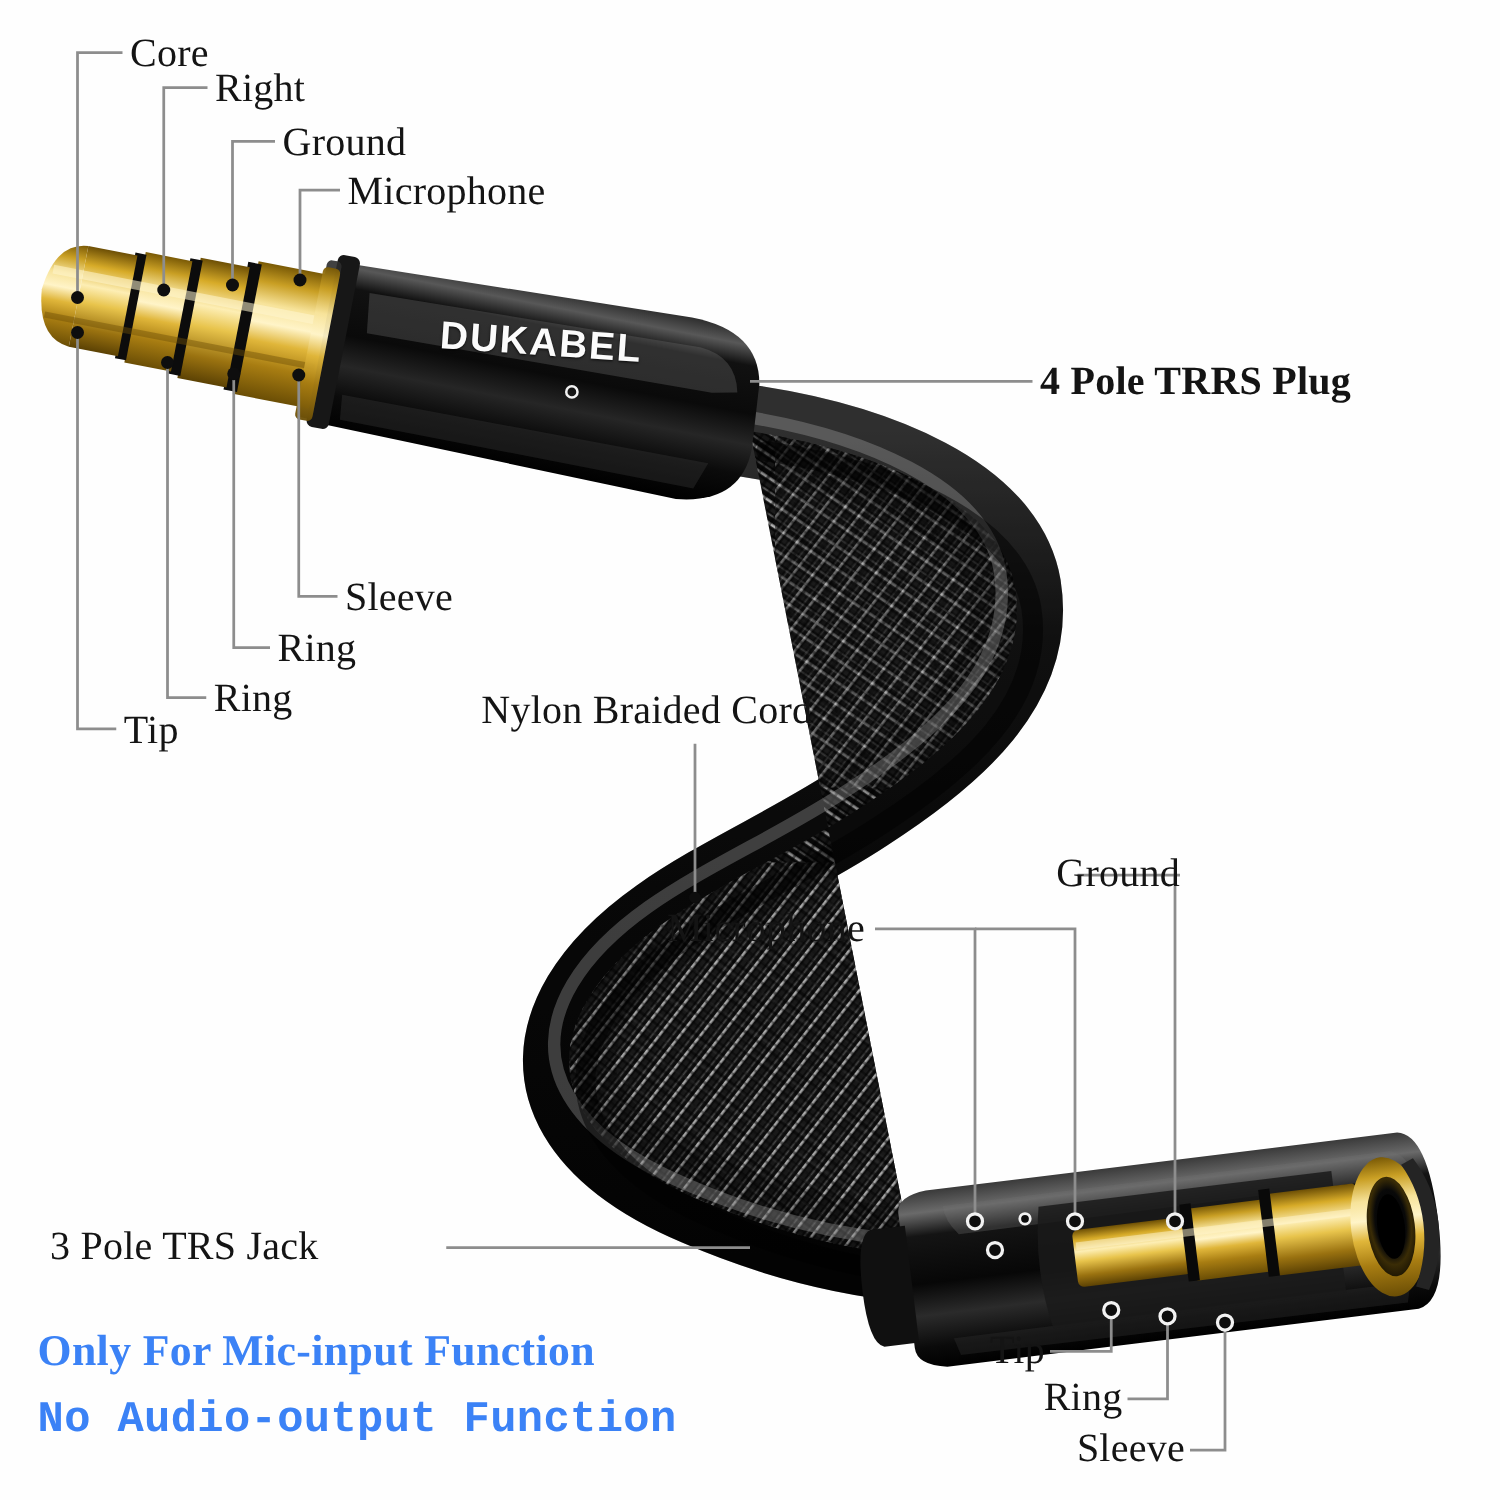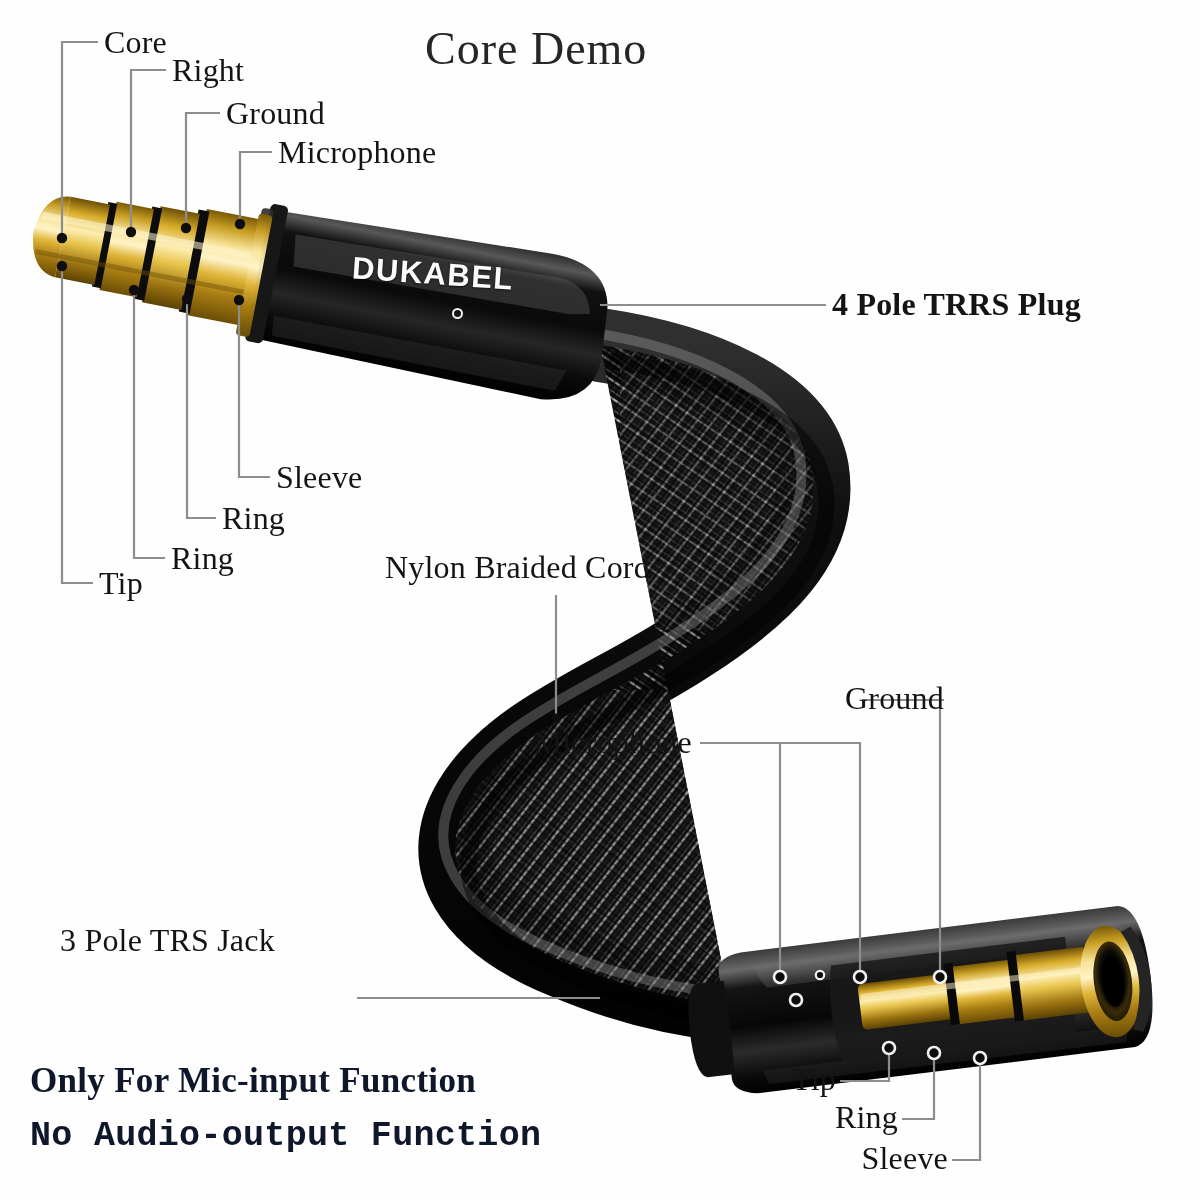--- a/index.html
+++ b/index.html
@@ -34,21 +34,21 @@
     font-size:46px;
     color:#262626;
     white-space:nowrap;
     letter-spacing:1px;
   }
   .warn{
     position:absolute;
     font-family:"Liberation Serif", serif;
     font-weight:bold;
     font-size:35px;
-    color:#0f172a;
+    color:#3b82f6;
     white-space:nowrap;
     letter-spacing:.3px;
   }
   .brand{
     position:absolute;
     font-family:"Liberation Sans", sans-serif;
     font-weight:bold;
     font-size:31px;
     color:#fbfbfb;
     letter-spacing:1.5px;
@@ -293,35 +293,34 @@
       <circle cx="820" cy="975" r="4.2" fill="#0d0d0d" stroke="#f2f2f2" stroke-width="2.2"></circle>
     </g>
     <g>
       <circle cx="889" cy="1048" r="6" fill="#0d0d0d" stroke="#f2f2f2" stroke-width="2.6"></circle>
       <circle cx="934" cy="1053" r="6" fill="#0d0d0d" stroke="#f2f2f2" stroke-width="2.6"></circle>
       <circle cx="980" cy="1058" r="6" fill="#0d0d0d" stroke="#f2f2f2" stroke-width="2.6"></circle>
     </g>
     <circle cx="796" cy="1000" r="6" fill="#0d0d0d" stroke="#f2f2f2" stroke-width="2.6"></circle>
   </svg>
 
-  <div class="title" style="left:425px;top:22px;">Core Demo</div>
 
   <div class="lbl lbl-md" style="left:104px;top:26px;">Core</div>
   <div class="lbl lbl-md" style="left:172px;top:54px;">Right</div>
   <div class="lbl lbl-md" style="left:226px;top:97px;">Ground</div>
   <div class="lbl lbl-md" style="left:278px;top:136px;">Microphone</div>
 
   <div class="lbl lbl-md" style="left:276px;top:461px;">Sleeve</div>
   <div class="lbl lbl-md" style="left:222px;top:502px;">Ring</div>
   <div class="lbl lbl-md" style="left:171px;top:542px;">Ring</div>
   <div class="lbl lbl-md" style="left:99px;top:567px;">Tip</div>
 
   <div class="lbl lbl-md" style="left:832px;top:288px;font-weight:bold;">4 Pole TRRS Plug</div>
   <div class="lbl lbl-md" style="left:366px;top:551px;margin-left:19px;">Nylon Braided Cord</div>
-  <div class="lbl lbl-md" style="left:40px;top:924px;margin-left:20px;">3 Pole TRS Jack</div>
+  <div class="lbl lbl-md" style="left:40px;top:980px;">3 Pole TRS Jack</div>
 
   <div class="lbl lbl-md" style="left:845px;top:682px;">Ground</div>
   <div class="lbl lbl-md" style="left:692px;top:726px;text-align:right;transform:translateX(-100%);">Microphone</div>
 
   <div class="lbl lbl-md" style="left:836px;top:1063px;text-align:right;transform:translateX(-100%);">Tip</div>
   <div class="lbl lbl-md" style="left:898px;top:1101px;text-align:right;transform:translateX(-100%);">Ring</div>
   <div class="lbl lbl-md" style="left:948px;top:1142px;text-align:right;transform:translateX(-100%);">Sleeve</div>
 
   <div class="warn" style="left:30px;top:1061px;">Only For Mic-input Function</div>
   <div class="warn" style="left:30px;top:1116px;font-family:Liberation Mono, monospace;">No Audio-output Function</div>

